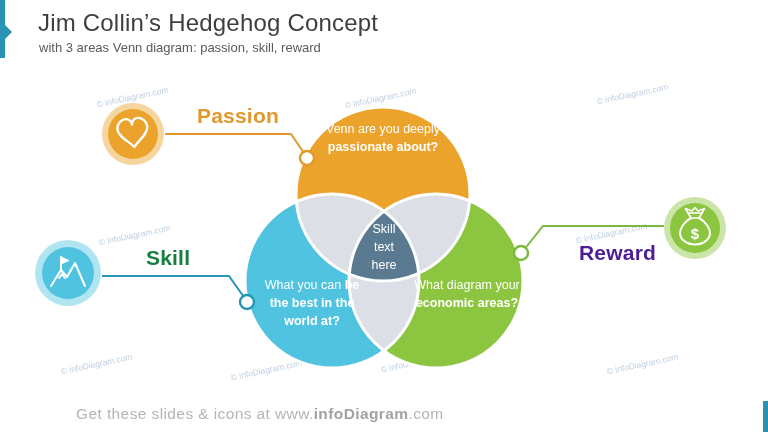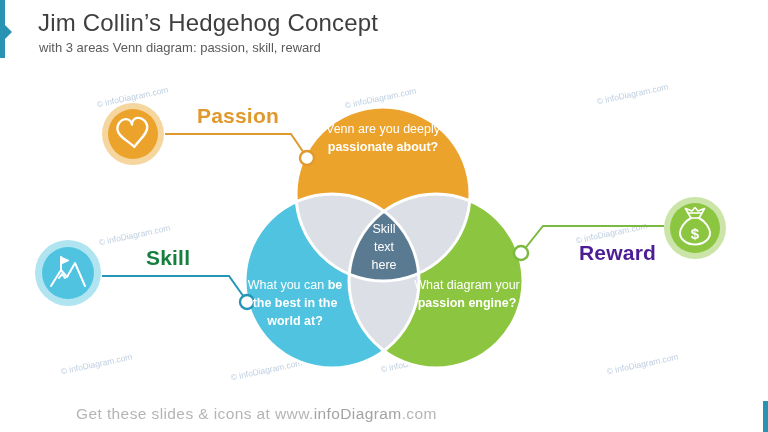--- a/index.html
+++ b/index.html
@@ -14,31 +14,31 @@
   .title{position:absolute;left:38px;top:9px;font-size:24px;color:#3E3E3E;letter-spacing:.2px;}
   .subtitle{position:absolute;left:39px;top:40px;font-size:13px;color:#5a5a5a;}
   
   .right-strip{position:absolute;right:0;bottom:0;width:5px;height:31px;background:#2A93B4;}
   
   #venn-svg{position:absolute;left:0;top:0;}
   
   .q{position:absolute;color:#fff;font-size:12.5px;line-height:1.42;text-align:center;}
   .q .b{font-weight:700;}
   #q-passion{left:321px;top:121px;width:124px;}
-  #q-skill{left:243px;top:277px;width:104px;text-align:center;}
+  #q-skill{left:260px;top:277px;width:104px;text-align:center;}
   #q-reward{left:414px;top:277px;width:106px;}
   #q-center{left:362px;top:221px;width:44px;}
   
   .tag{position:absolute;font-weight:700;font-size:21px;letter-spacing:.2px;}
   #tag-passion{left:197px;top:104px;color:#E0992C;}
   #tag-skill{left:146px;top:246px;color:#15803d;}
   #tag-reward{left:579px;top:197px;color:#4c1d95;margin-top:44px;}
   
   .footer{position:absolute;left:76px;top:405px;font-size:15.5px;color:#b5b5b5;letter-spacing:.4px;}
-  .footer .brand{font-weight:400;color:#a3a3a3;}
+  .footer .brand{font-weight:700;color:#a3a3a3;}
   
   .wm{position:absolute;font-size:8.5px;color:#aec2d8;opacity:.8;transform:rotate(-12deg);white-space:nowrap;}
 </style>
 </head>
 <body>
 
 <div id="slide">
 
   <div class="left-bar"></div>
   <div class="left-bar-arrow"></div>
@@ -127,18 +127,18 @@
       <text x="0" y="11" text-anchor="middle" font-size="15" font-weight="bold" fill="#ffffff">$</text>
     </g>
   </svg>
 
   <div class="tag" id="tag-passion">Passion</div>
   <div class="tag" id="tag-skill">Skill</div>
   <div class="tag" id="tag-reward">Reward</div>
 
   <div class="q" id="q-passion"><span>Venn are you deeply </span><span class="b">passionate about?</span></div>
   <div class="q" id="q-skill"><span>What you can </span><span class="b">be the best in the world at?</span></div>
-  <div class="q" id="q-reward"><span>What diagram your </span><span class="b">passion engine?</span></div>
+  <div class="q" id="q-reward"><span>What diagram your </span><span class="b">economic areas?</span></div>
   <div class="q" id="q-center">Skill text here</div>
 
   <div class="footer"><span>Get these slides &amp; icons at www.</span><span class="brand">infoDiagram</span><span>.com</span></div>
 
 </div>
 
 </body></html>

